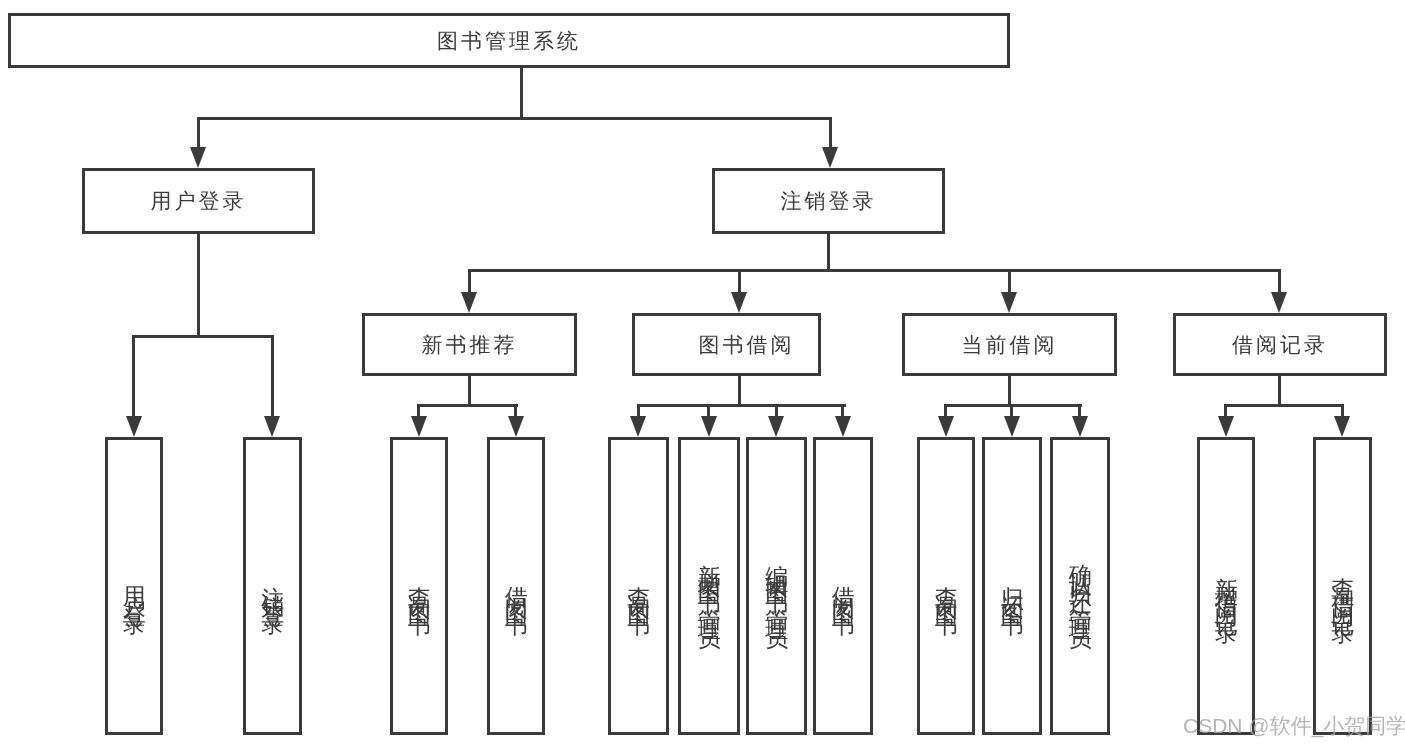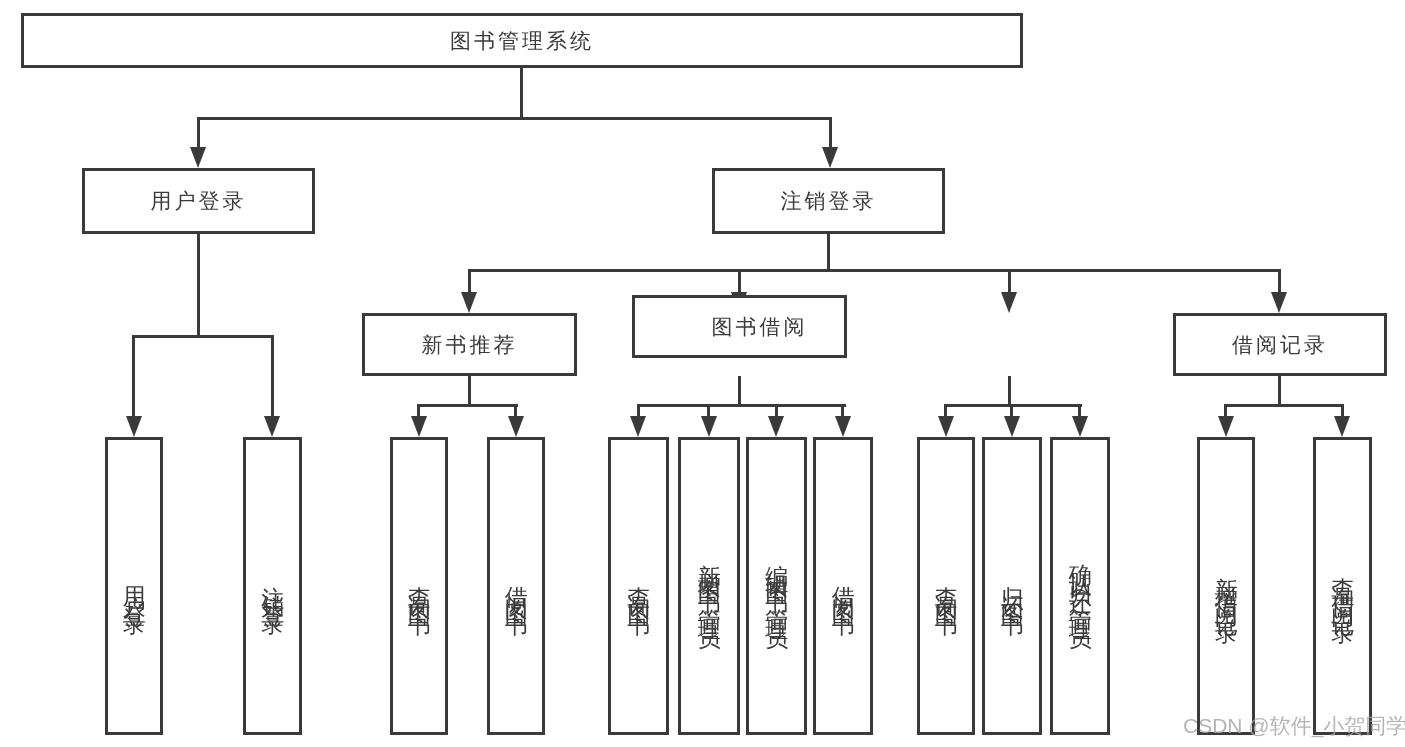--- a/index.html
+++ b/index.html
@@ -56,21 +56,21 @@
     opacity: 0.85;
     white-space: nowrap;
     z-index: 5;
   }
 </style>
 </head>
 <body>
 
 <div id="stage">
 
-  <div class="box" style="left:21px; top:13px; width:1002px; height:55px;">
+  <div class="box" style="left:8px; top:13px; width:1002px; height:55px;">
     <span class="h-label">图书管理系统</span>
   </div>
 
   <div class="line" style="left:520px; top:68px; width:3px; height:51px;"></div>
   <div class="line" style="left:197px; top:117px; width:635px; height:3px;"></div>
   <div class="line" style="left:197px; top:117px; width:3px; height:33px;"></div>
   <div class="line" style="left:829px; top:117px; width:3px; height:33px;"></div>
   <div class="arrow" style="left:190px; top:147px;"></div>
   <div class="arrow" style="left:822px; top:147px;"></div>
 
@@ -95,22 +95,25 @@
   <div class="line" style="left:1008px; top:269px; width:3px; height:26px;"></div>
   <div class="line" style="left:1278px; top:269px; width:3px; height:26px;"></div>
   <div class="arrow" style="left:461px; top:292px;"></div>
   <div class="arrow" style="left:731px; top:292px;"></div>
   <div class="arrow" style="left:1001px; top:292px;"></div>
   <div class="arrow" style="left:1271px; top:292px;"></div>
 
   <div class="box" style="left:362px; top:313px; width:215px; height:63px;">
     <span class="h-label">新书推荐</span>
   </div>
-  <div class="box" style="left:632px; top:295px; width:215px; height:63px;padding-left:40px;">
+  <div class="box" style="left:632px; top:313px; width:189px; height:63px;padding-left:40px;">
     <span class="h-label">图书借阅</span>
+  </div>
+  <div class="box" style="left:902px; top:313px; width:215px; height:63px;">
+    <span class="h-label">当前借阅</span>
   </div>
   <div class="box" style="left:1173px; top:313px; width:214px; height:63px;">
     <span class="h-label">借阅记录</span>
   </div>
 
   <div class="line" style="left:468px; top:376px; width:3px; height:31px;"></div>
   <div class="line" style="left:417px; top:404px; width:101px; height:3px;"></div>
   <div class="line" style="left:417px; top:404px; width:3px; height:15px;"></div>
   <div class="line" style="left:514px; top:404px; width:3px; height:15px;"></div>
   <div class="arrow" style="left:411px; top:416px;"></div>

